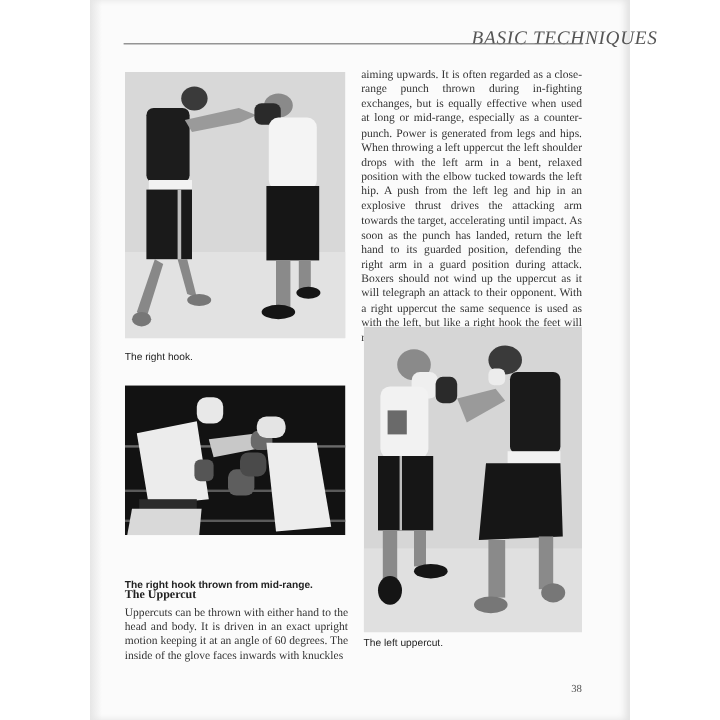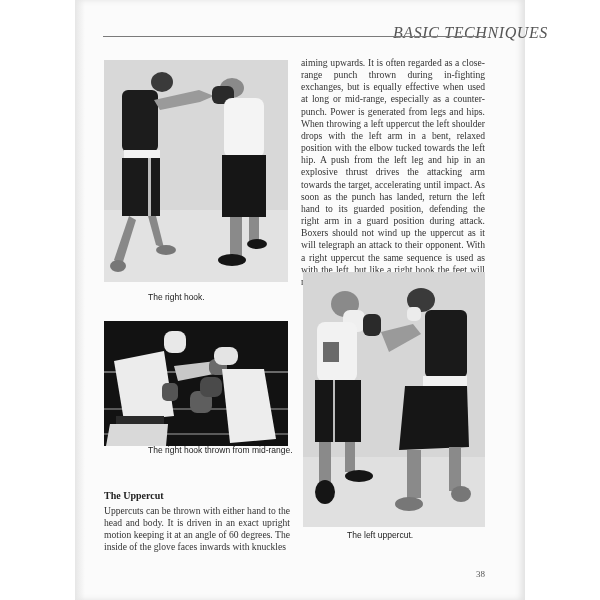--- a/index.html
+++ b/index.html
@@ -5,21 +5,21 @@
     html, body { margin:0; padding:0; }
     body { width:600px; height:600px; background:#ffffff; position:relative; overflow:hidden; font-family:"Liberation Serif", serif; }
     .page { position:absolute; left:75px; top:0; width:450px; height:600px; background:#fbfbfb;
             box-shadow: -4px 0 6px rgba(0,0,0,0.10) inset; }
     .page-edge { position:absolute; left:75px; top:0; width:10px; height:600px;
                  background:linear-gradient(to right, #e6e6e6, rgba(250,250,250,0)); }
     .running-head { position:absolute; left:393px; top:24px; font-size:16px; letter-spacing:0.6px; color:#555; white-space:nowrap;font-style:italic; }
     .head-rule { position:absolute; left:103px; top:36px; width:383px; height:1px; background:#7a7a7a; }
     .photo { position:absolute; overflow:hidden; }
     .photo svg { width:100%; height:100%; display:block; }
-    .caption { position:absolute; font-family:"Liberation Sans", sans-serif; font-size:8.5px; color:#222; white-space:nowrap;margin-left:44px; }
+    .caption { position:absolute; font-family:"Liberation Sans", sans-serif; font-size:8.5px; color:#222; white-space:nowrap; }
     .body-col { position:absolute; font-size:9.6px; line-height:12.15px; color:#333; text-align:justify; }
     .body-col p { margin:0; }
     .section-heading { position:absolute; left:104px; top:490px; font-size:10px; font-weight:bold; color:#222; white-space:nowrap; }
     .page-number { position:absolute; left:476px; top:569px; font-size:9px; color:#555; }
   </style>
 </head>
 <body>
 
 <div class="page"></div>
 <div class="page-edge"></div>
@@ -69,21 +69,21 @@
     <rect x="12" y="95" width="48" height="8" fill="#2a2a2a"></rect>
     <path d="M6 103 L64 103 L62 125 L2 125 Z" fill="#d9d9d9"></path>
     <rect x="58" y="62" width="16" height="18" rx="5" fill="#555"></rect>
 
     <rect x="110" y="26" width="24" height="18" rx="8" fill="#e4e4e4"></rect>
     <path d="M118 48 L160 48 L172 118 L126 122 Z" fill="#ededed"></path>
     <rect x="86" y="70" width="22" height="22" rx="7" fill="#5e5e5e"></rect>
     <rect x="96" y="56" width="22" height="20" rx="7" fill="#4a4a4a"></rect>
   </svg>
 </div>
-<div class="caption" style="left:104px; top:445px;">The right hook thrown from mid-range.</div>
+<div class="caption" style="left:104px; top:482px;font-weight:bold;">The right hook thrown from mid-range.</div>
 
 <div class="section-heading">The Uppercut</div>
 <div class="body-col" style="left:104px; top:505px; width:186px;">
   <p>Uppercuts can be thrown with either hand to the head and body. It is driven in an exact upright motion keeping it at an angle of 60 degrees. The inside of the glove faces inwards with knuckles</p>
 </div>
 
 <div class="body-col" style="left:301px; top:57px; width:184px;">
   <p>aiming upwards. It is often regarded as a close-range punch thrown during in-fighting exchanges, but is equally effective when used at long or mid-range, especially as a counter-punch. Power is generated from legs and hips. When throwing a left uppercut the left shoulder drops with the left arm in a bent, relaxed position with the elbow tucked towards the left hip. A push from the left leg and hip in an explosive thrust drives the attacking arm towards the target, accelerating until impact. As soon as the punch has landed, return the left hand to its guarded position, defending the right arm in a guard position during attack. Boxers should not wind up the uppercut as it will telegraph an attack to their opponent. With a right uppercut the same sequence is used as with the left, but like a right hook the feet will need to shorten distance by stepping in.</p>
 </div>
 

